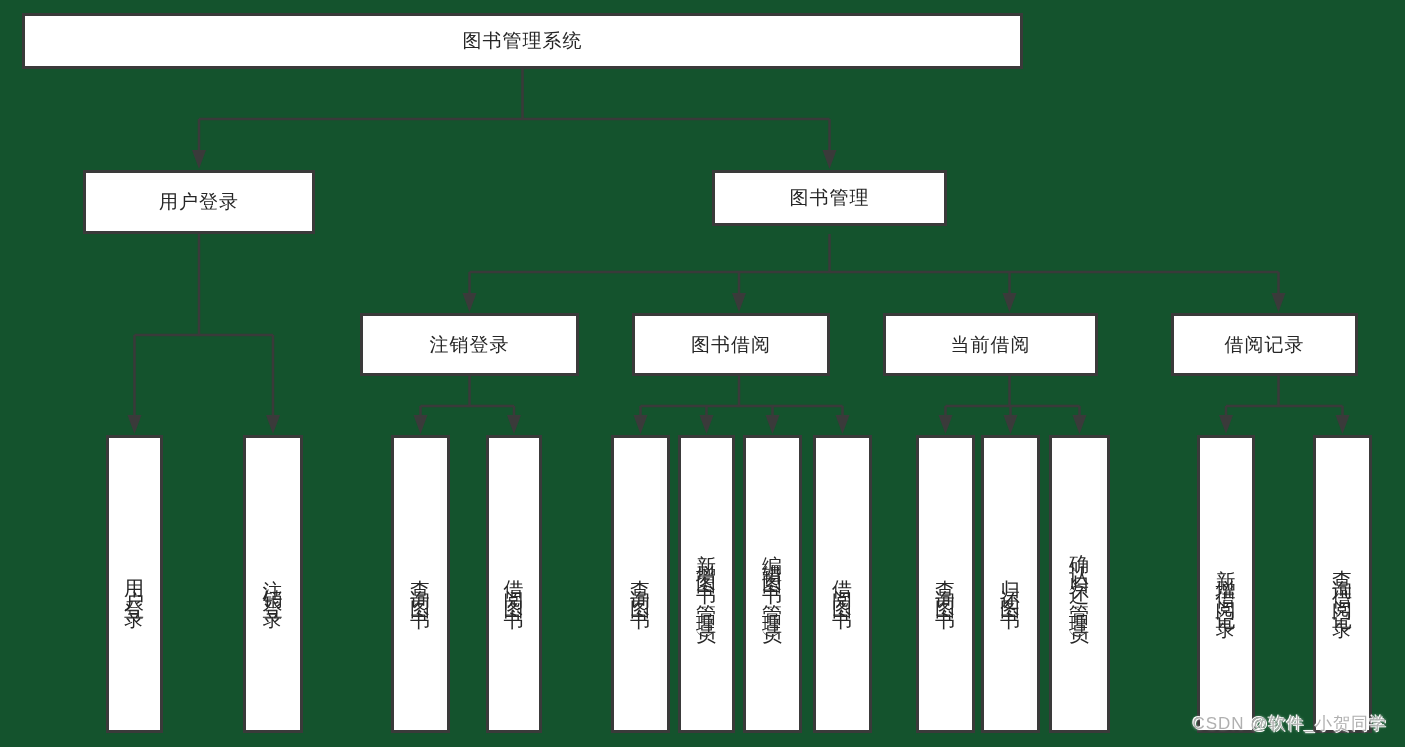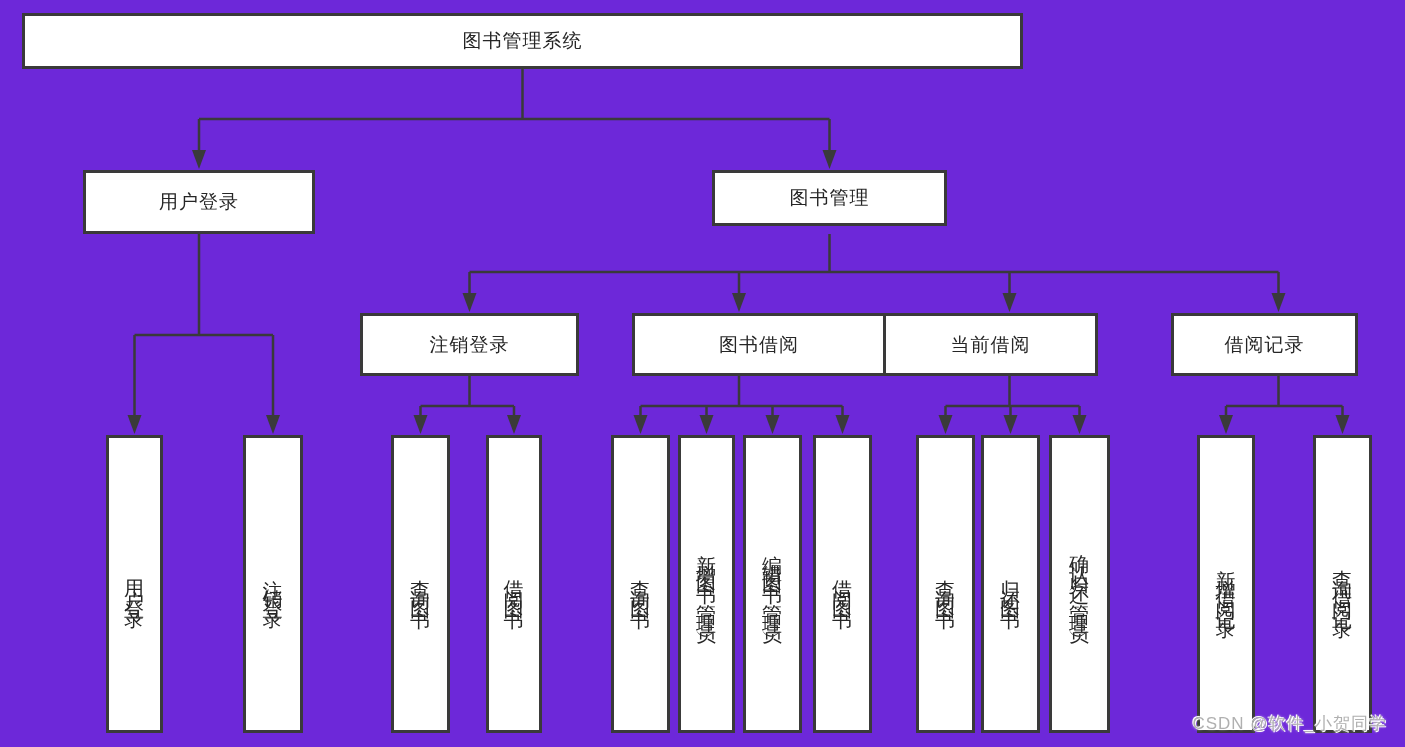--- a/index.html
+++ b/index.html
@@ -1,20 +1,20 @@
 <!DOCTYPE html>
 <html><head>
 <meta charset="utf-8">
 <style>
   html, body { margin: 0; padding: 0; background: #ffffff; }
   .canvas {
     position: relative;
     width: 1405px;
     height: 747px;
-    background: #6d28d9;
+    background: #14532d;
     font-family: "Liberation Sans", sans-serif;
     overflow: hidden;
   }
   .connectors {
     position: absolute;
     left: 0; top: 0;
     width: 1405px; height: 747px;
   }
   .node {
     position: absolute;
@@ -91,21 +91,21 @@
   <div class="node hnode" style="left:83px; top:170px; width:232px; height:64px;">
     <span>用户登录</span>
   </div>
   <div class="node hnode" style="left:712px; top:170px; width:235px; height:56px;">
     <span>图书管理</span>
   </div>
 
   <div class="node hnode" style="left:360px; top:313px; width:219px; height:63px;">
     <span>注销登录</span>
   </div>
-  <div class="node hnode" style="left:632px; top:313px; width:254px; height:63px;font-family:Liberation Serif, serif;">
+  <div class="node hnode" style="left:632px; top:313px; width:198px; height:63px;font-family:Liberation Serif, serif;">
     <span>图书借阅</span>
   </div>
   <div class="node hnode" style="left:883px; top:313px; width:215px; height:63px;">
     <span>当前借阅</span>
   </div>
   <div class="node hnode" style="left:1171px; top:313px; width:187px; height:63px;">
     <span>借阅记录</span>
   </div>
 
   <div class="node vnode" style="left:106px; top:435px; width:57px; height:298px;">

